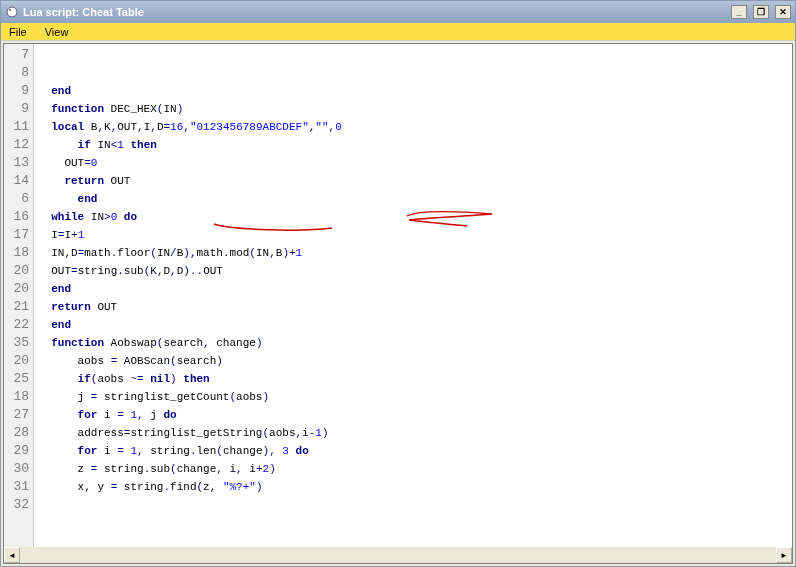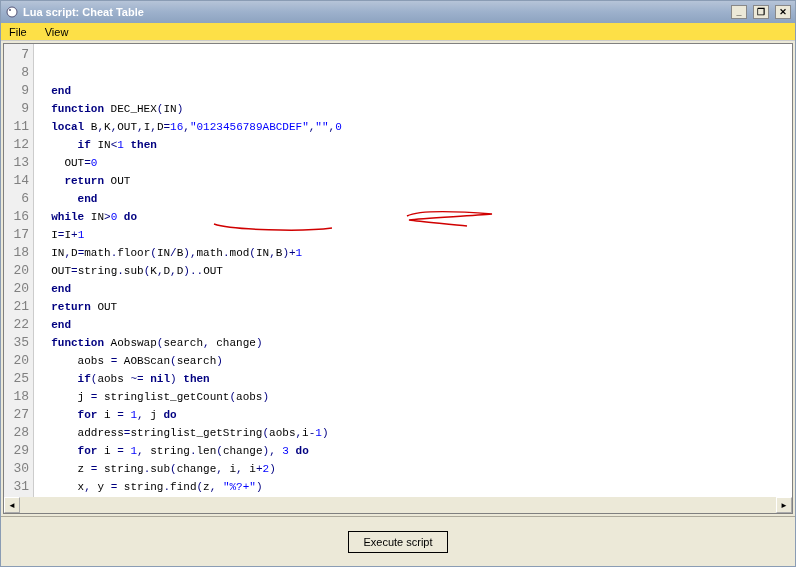--- a/index.html
+++ b/index.html
@@ -213,16 +213,13 @@
         </svg>
       <div class="code-line">  <span class="kw">end</span></div><div class="code-line">  <span class="kw">function</span><span class="plain"> DEC_HEX</span><span class="op">(</span><span class="plain">IN</span><span class="op">)</span></div><div class="code-line">  <span class="kw">local</span><span class="plain"> B</span><span class="op">,</span><span class="plain">K</span><span class="op">,</span><span class="plain">OUT</span><span class="op">,</span><span class="plain">I</span><span class="op">,</span><span class="plain">D</span><span class="op">=</span><span class="num">16</span><span class="op">,</span><span class="str">"0123456789ABCDEF"</span><span class="op">,</span><span class="str">""</span><span class="op">,</span><span class="num">0</span></div><div class="code-line">      <span class="kw">if</span><span class="plain"> IN</span><span class="op">&lt;</span><span class="num">1</span><span class="plain"> </span><span class="kw">then</span></div><div class="code-line">    <span class="plain">OUT</span><span class="op">=</span><span class="num">0</span></div><div class="code-line">    <span class="kw">return</span><span class="plain"> OUT</span></div><div class="code-line">      <span class="kw">end</span></div><div class="code-line">  <span class="kw">while</span><span class="plain"> IN</span><span class="op">&gt;</span><span class="num">0</span><span class="plain"> </span><span class="kw">do</span></div><div class="code-line">  <span class="plain">I</span><span class="op">=</span><span class="plain">I</span><span class="op">+</span><span class="num">1</span></div><div class="code-line">  <span class="plain">IN</span><span class="op">,</span><span class="plain">D</span><span class="op">=</span><span class="plain">math</span><span class="op">.</span><span class="plain">floor</span><span class="op">(</span><span class="plain">IN</span><span class="op">/</span><span class="plain">B</span><span class="op">)</span><span class="op">,</span><span class="plain">math</span><span class="op">.</span><span class="plain">mod</span><span class="op">(</span><span class="plain">IN</span><span class="op">,</span><span class="plain">B</span><span class="op">)</span><span class="op">+</span><span class="num">1</span></div><div class="code-line">  <span class="plain">OUT</span><span class="op">=</span><span class="plain">string</span><span class="op">.</span><span class="plain">sub</span><span class="op">(</span><span class="plain">K</span><span class="op">,</span><span class="plain">D</span><span class="op">,</span><span class="plain">D</span><span class="op">)</span><span class="op">..</span><span class="plain">OUT</span></div><div class="code-line">  <span class="kw">end</span></div><div class="code-line">  <span class="kw">return</span><span class="plain"> OUT</span></div><div class="code-line">  <span class="kw">end</span></div><div class="code-line">  <span class="kw">function</span><span class="plain"> Aobswap</span><span class="op">(</span><span class="plain">search</span><span class="op">,</span><span class="plain"> change</span><span class="op">)</span></div><div class="code-line">      <span class="plain">aobs </span><span class="op">=</span><span class="plain"> AOBScan</span><span class="op">(</span><span class="plain">search</span><span class="op">)</span></div><div class="code-line">      <span class="kw">if</span><span class="op">(</span><span class="plain">aobs </span><span class="op">~=</span><span class="plain"> </span><span class="kw">nil</span><span class="op">)</span><span class="plain"> </span><span class="kw">then</span></div><div class="code-line">      <span class="plain">j </span><span class="op">=</span><span class="plain"> stringlist_getCount</span><span class="op">(</span><span class="plain">aobs</span><span class="op">)</span></div><div class="code-line">      <span class="kw">for</span><span class="plain"> i </span><span class="op">=</span><span class="plain"> </span><span class="num">1</span><span class="op">,</span><span class="plain"> j </span><span class="kw">do</span></div><div class="code-line">      <span class="plain">address</span><span class="op">=</span><span class="plain">stringlist_getString</span><span class="op">(</span><span class="plain">aobs</span><span class="op">,</span><span class="plain">i</span><span class="op">-</span><span class="num">1</span><span class="op">)</span></div><div class="code-line">      <span class="kw">for</span><span class="plain"> i </span><span class="op">=</span><span class="plain"> </span><span class="num">1</span><span class="op">,</span><span class="plain"> string</span><span class="op">.</span><span class="plain">len</span><span class="op">(</span><span class="plain">change</span><span class="op">)</span><span class="op">,</span><span class="plain"> </span><span class="num">3</span><span class="plain"> </span><span class="kw">do</span></div><div class="code-line">      <span class="plain">z </span><span class="op">=</span><span class="plain"> string</span><span class="op">.</span><span class="plain">sub</span><span class="op">(</span><span class="plain">change</span><span class="op">,</span><span class="plain"> i</span><span class="op">,</span><span class="plain"> i</span><span class="op">+</span><span class="num">2</span><span class="op">)</span></div><div class="code-line">      <span class="plain">x</span><span class="op">,</span><span class="plain"> y </span><span class="op">=</span><span class="plain"> string</span><span class="op">.</span><span class="plain">find</span><span class="op">(</span><span class="plain">z</span><span class="op">,</span><span class="plain"> </span><span class="str">"%?+"</span><span class="op">)</span></div></div>
     </div>
     <div class="scrollbar-h">
       <div class="sb-btn">◄</div>
       <div class="sb-track"></div>
       <div class="sb-btn">►</div>
     </div>
   </div>
 
-  <div class="bottom-panel">
-    <button class="execute-btn">Execute script</button>
-  </div>
 </div>
 
 </body></html>

